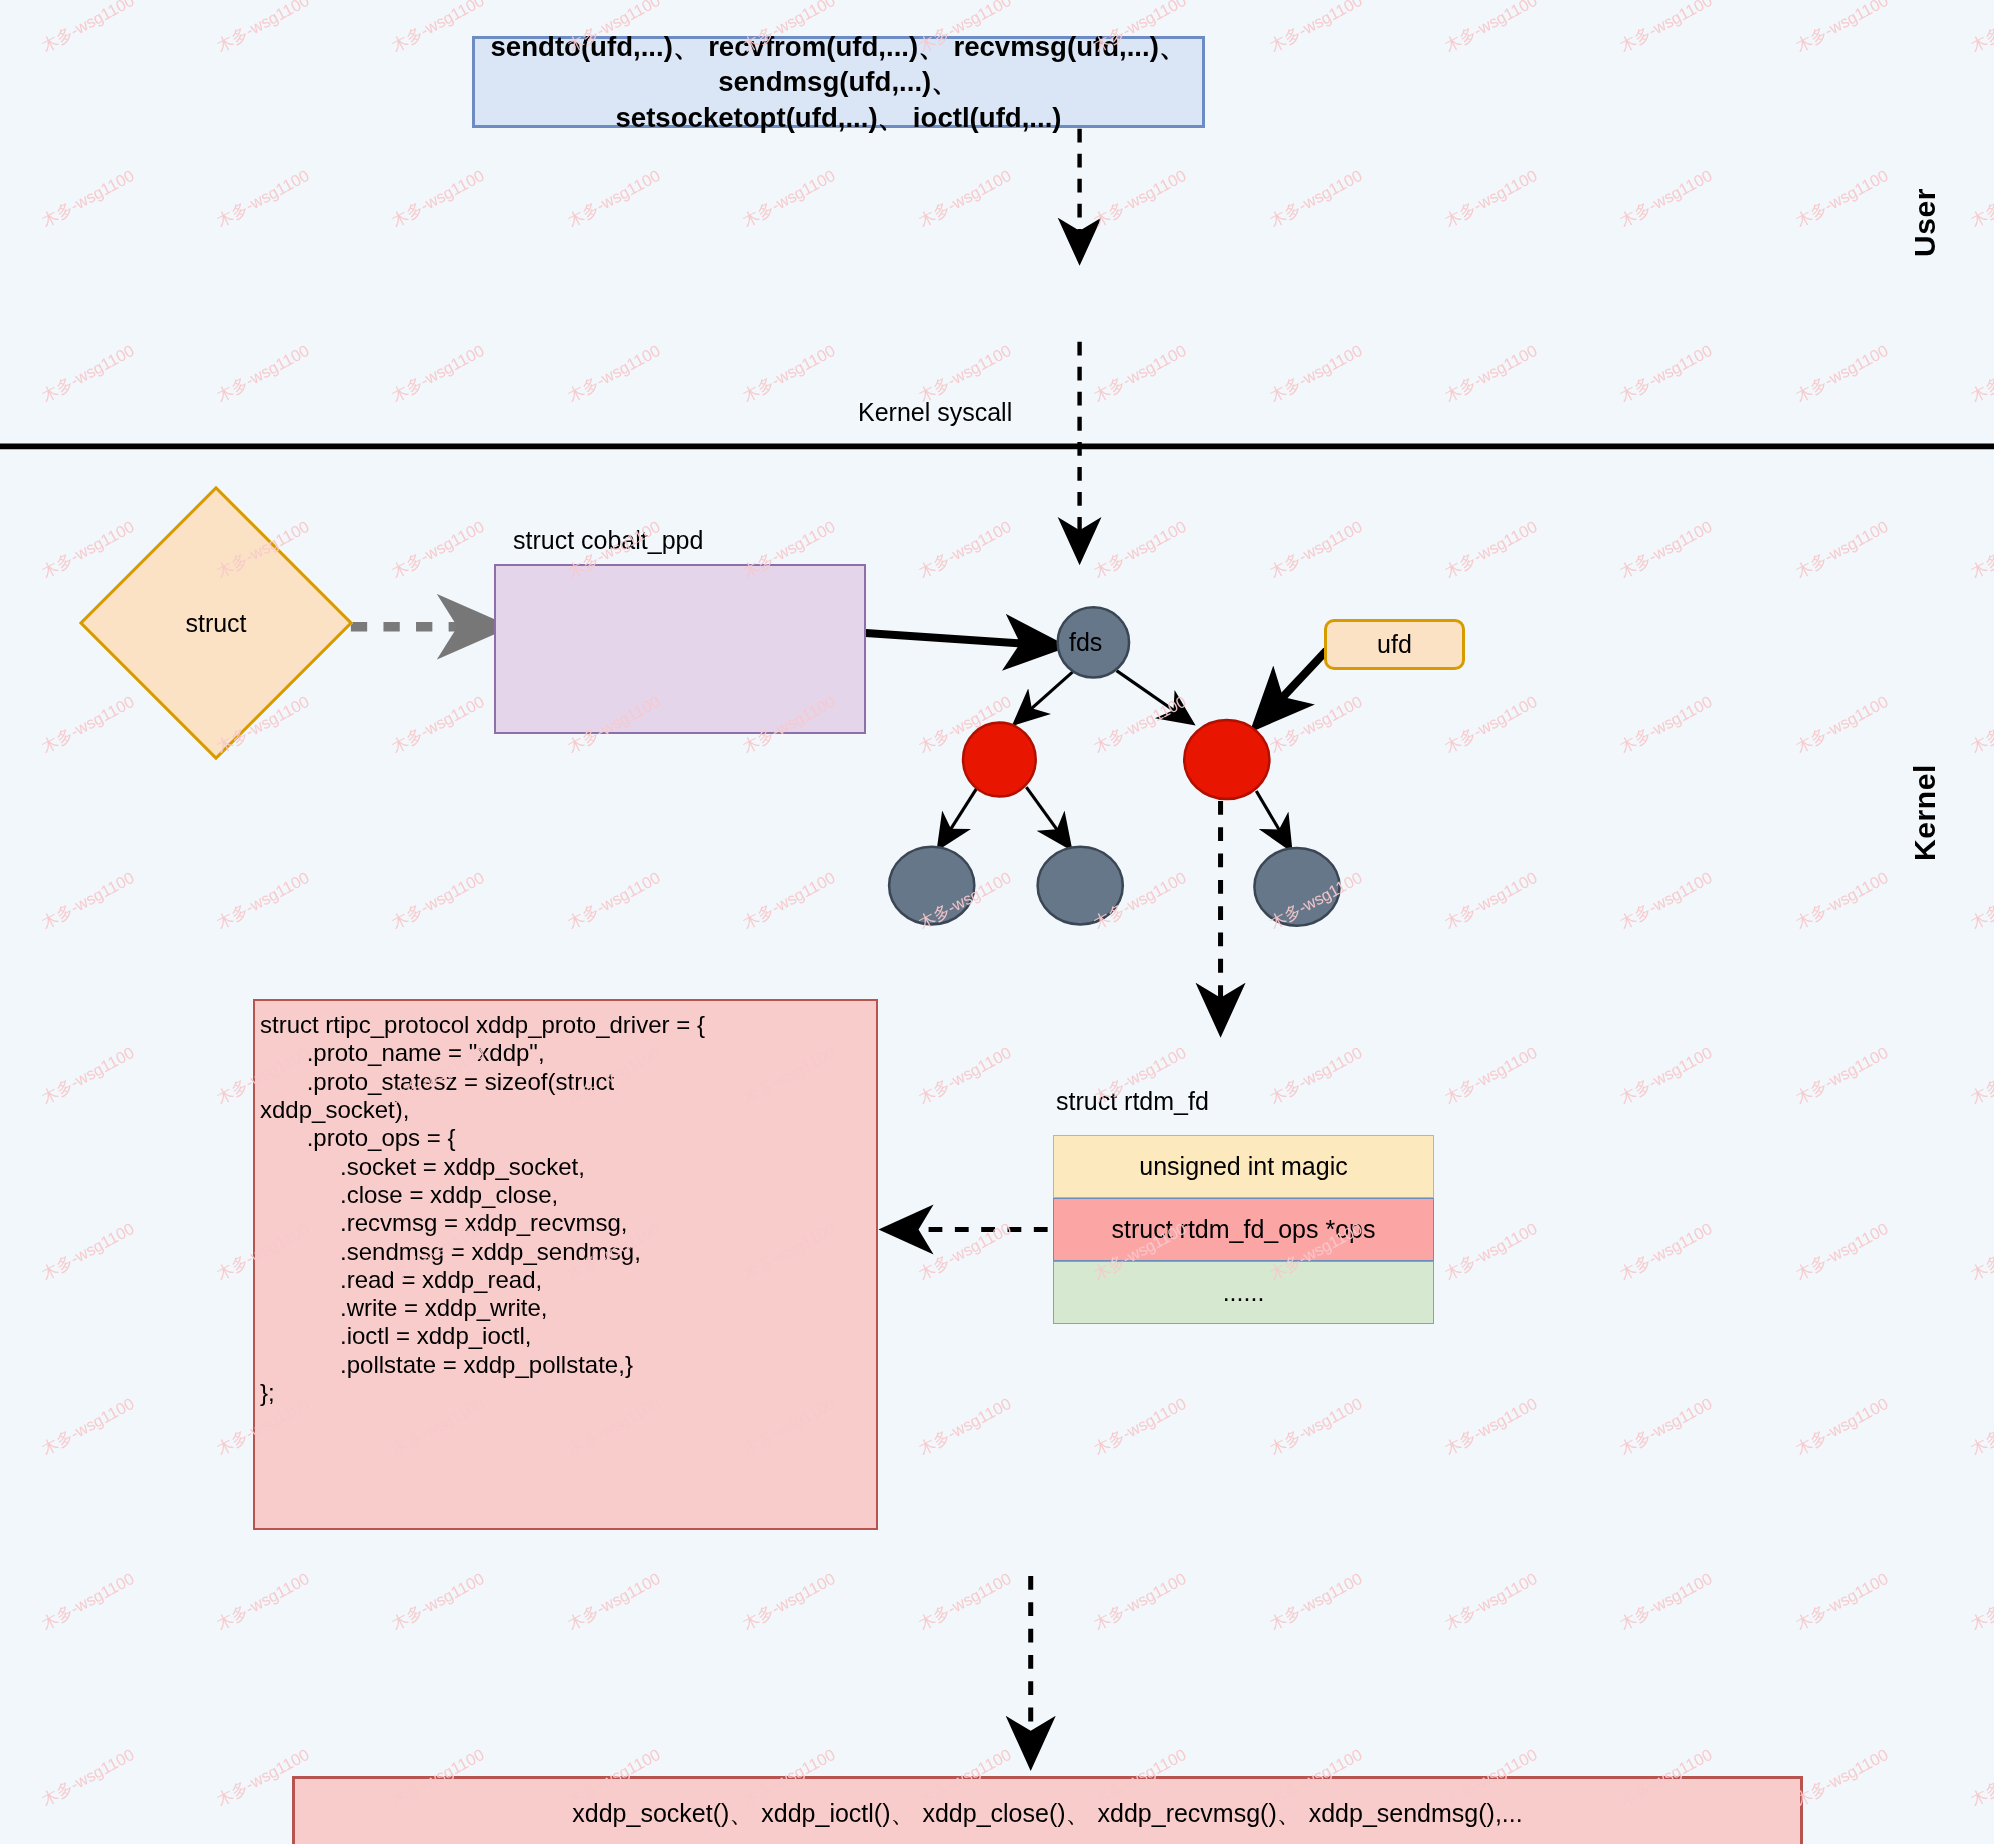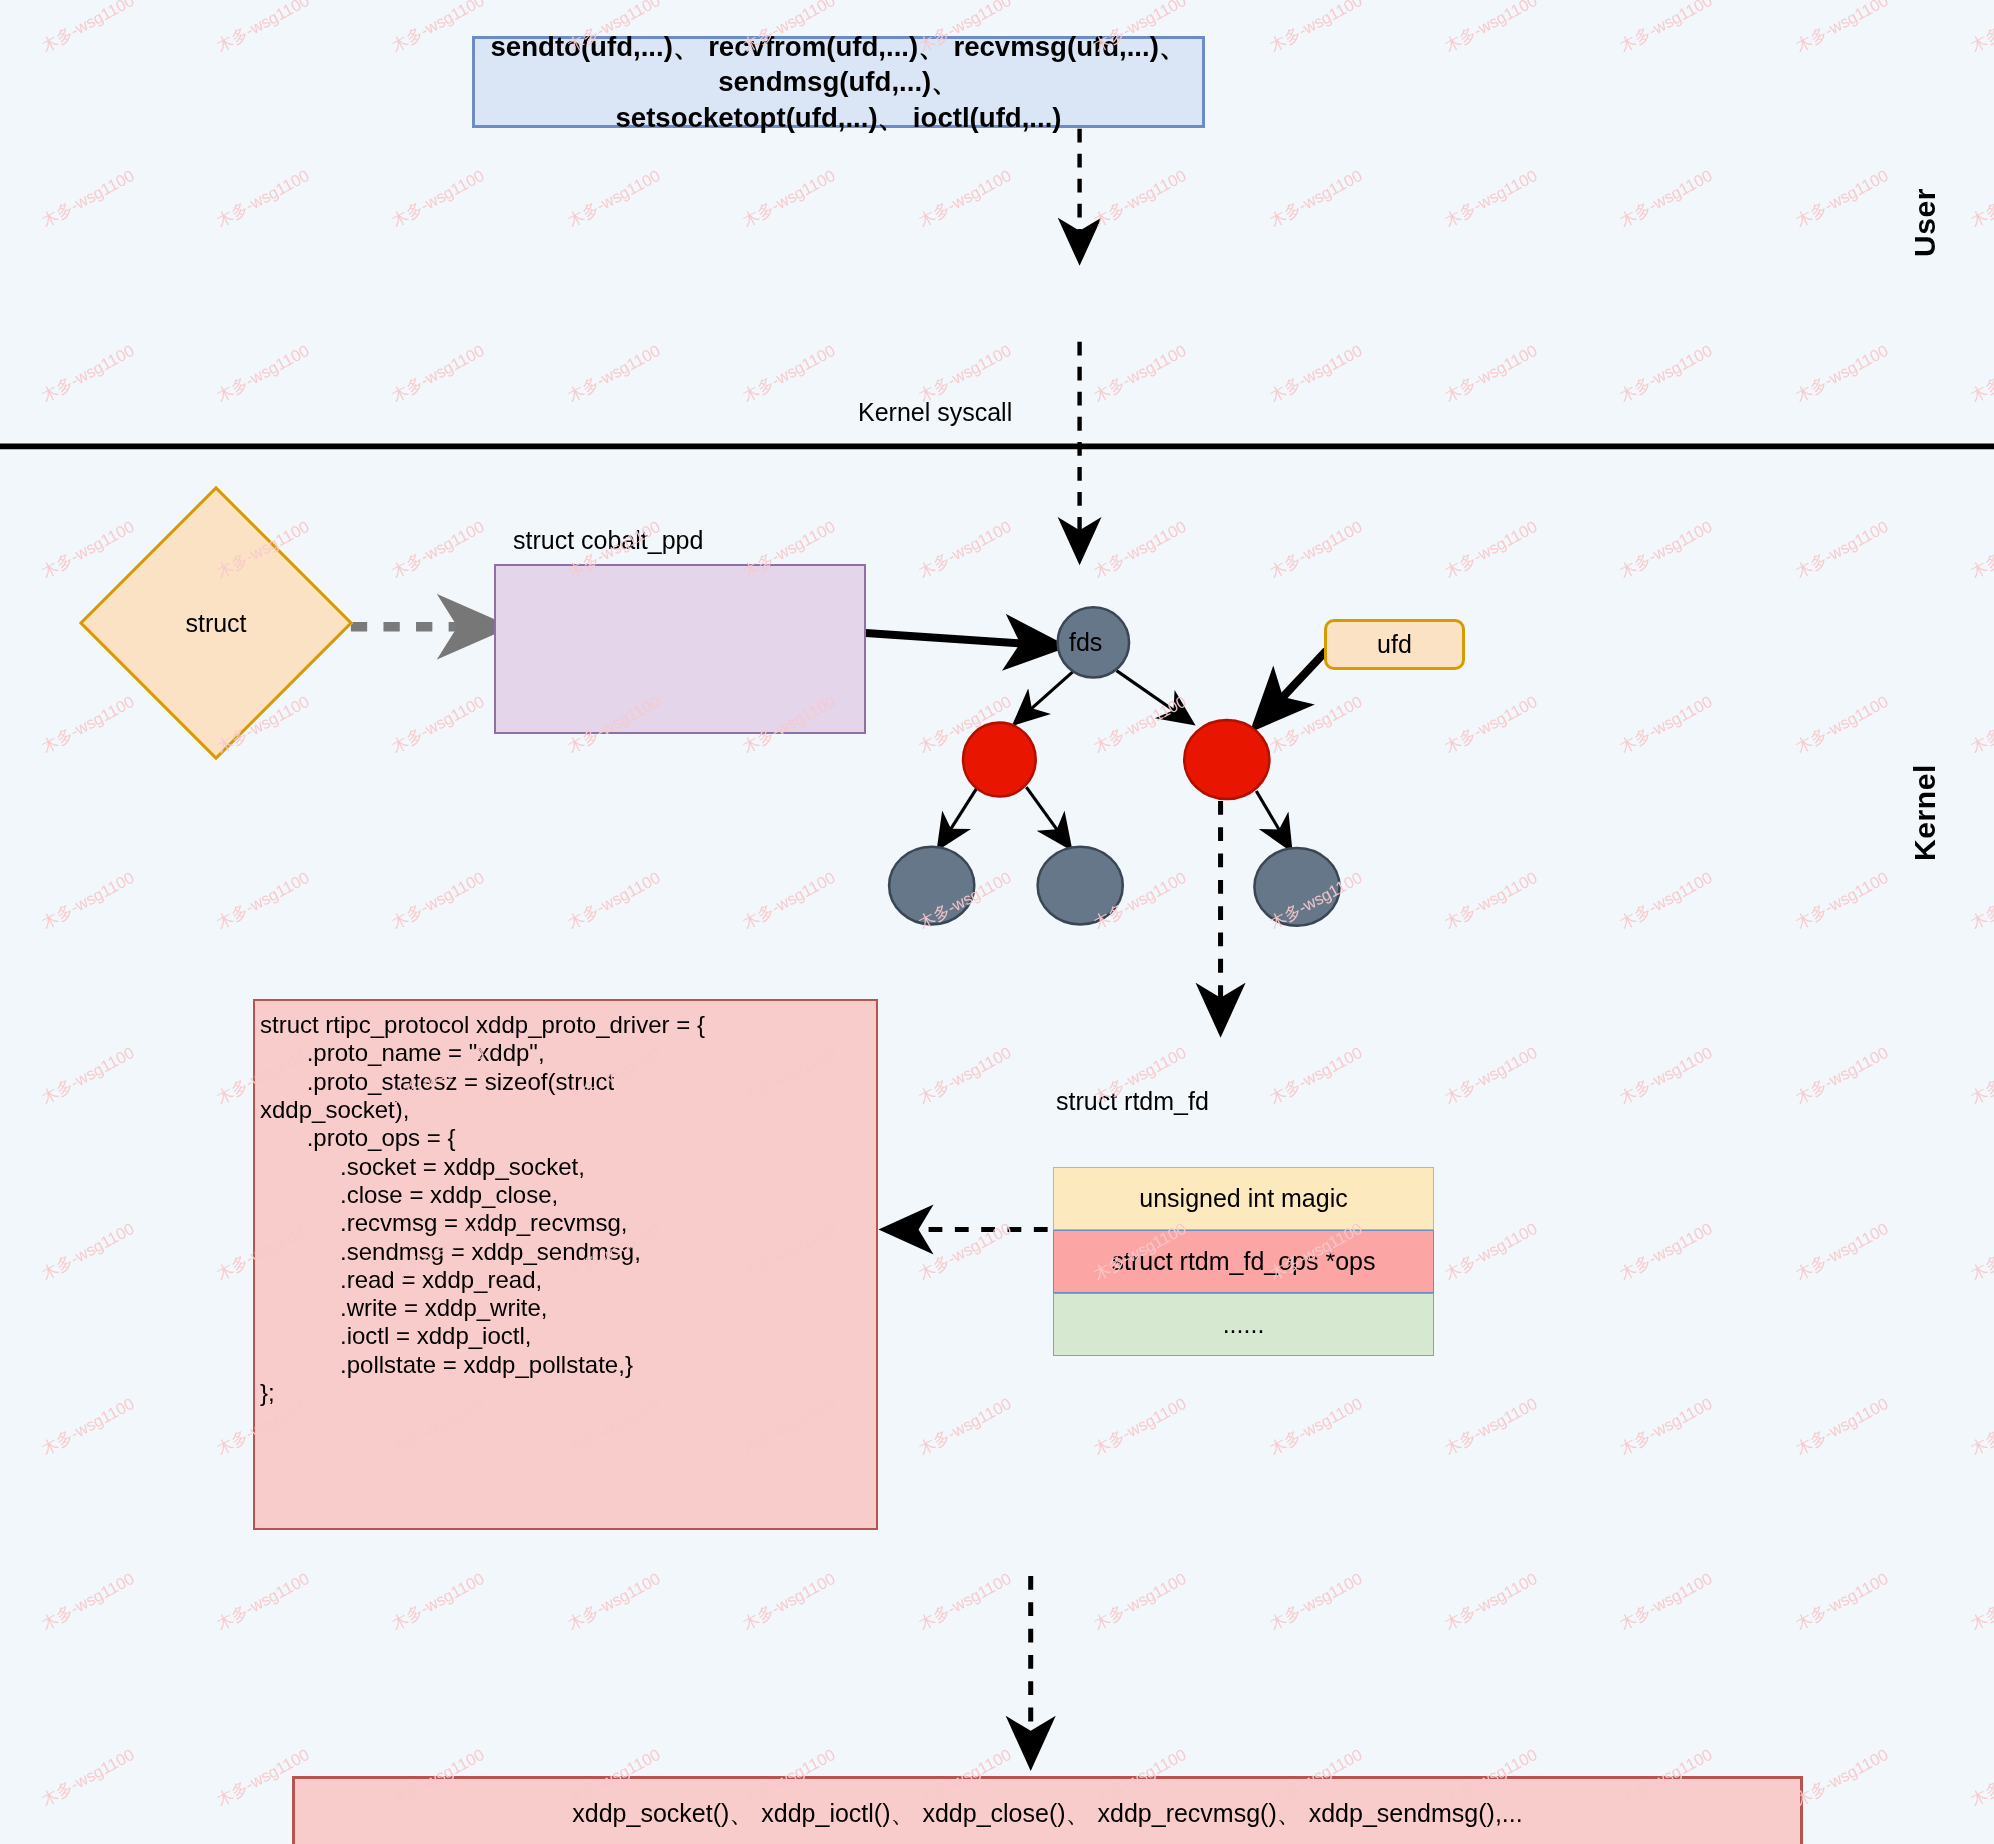--- a/index.html
+++ b/index.html
@@ -141,21 +141,20 @@
     box-sizing: border-box;
     display: flex;
     align-items: center;
     justify-content: center;
     font-size: 25px;
     color: #000;
     left: 1053px;
     width: 381px;
     height: 63px;
     z-index: 20;
-    margin-top: 32px;
   }
   #fd-row-0 { top: 1135px; background: #FCE9BE; border: 1.9px solid #D6B656; }
   #fd-row-1 { top: 1198px; background: #fca5a5; border: 1.9px solid #6C8EBF; }
   #fd-row-2 { top: 1261px; background: #D6E8D0; border: 1.9px solid #82B366; }
 
   
   #funcs-box {
     left: 292px; top: 1776px; width: 1511px; height: 74px;
     background: #F8CCCB;
     border: 3.1px solid #B85450;

